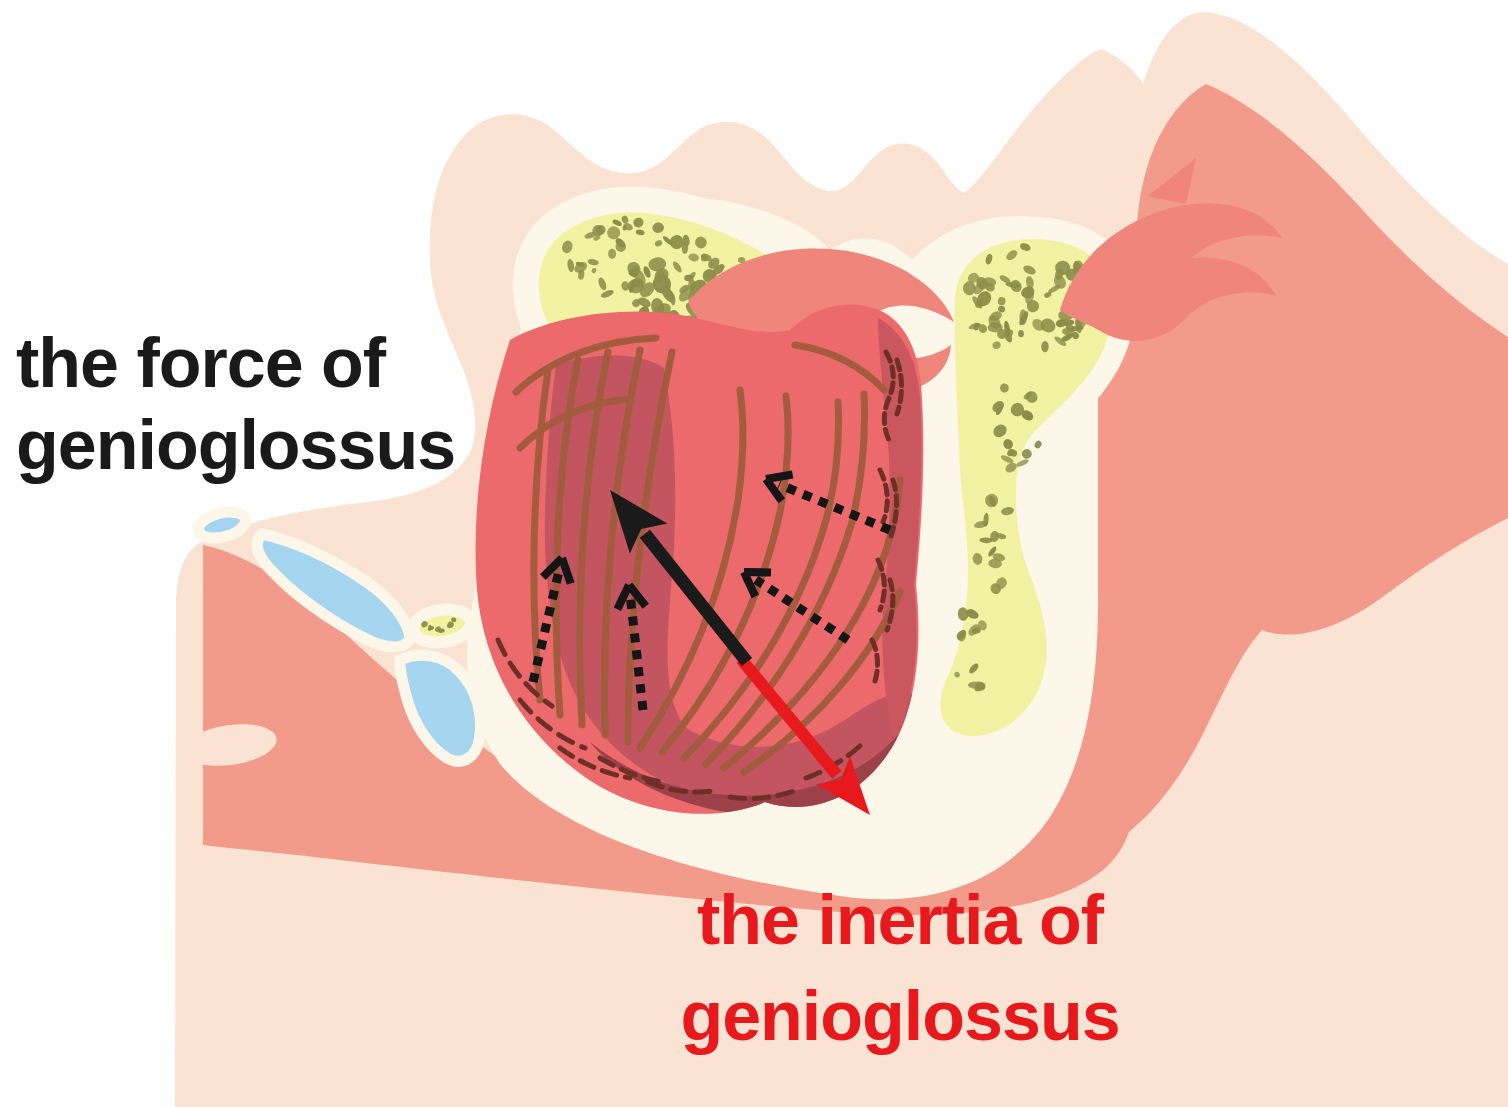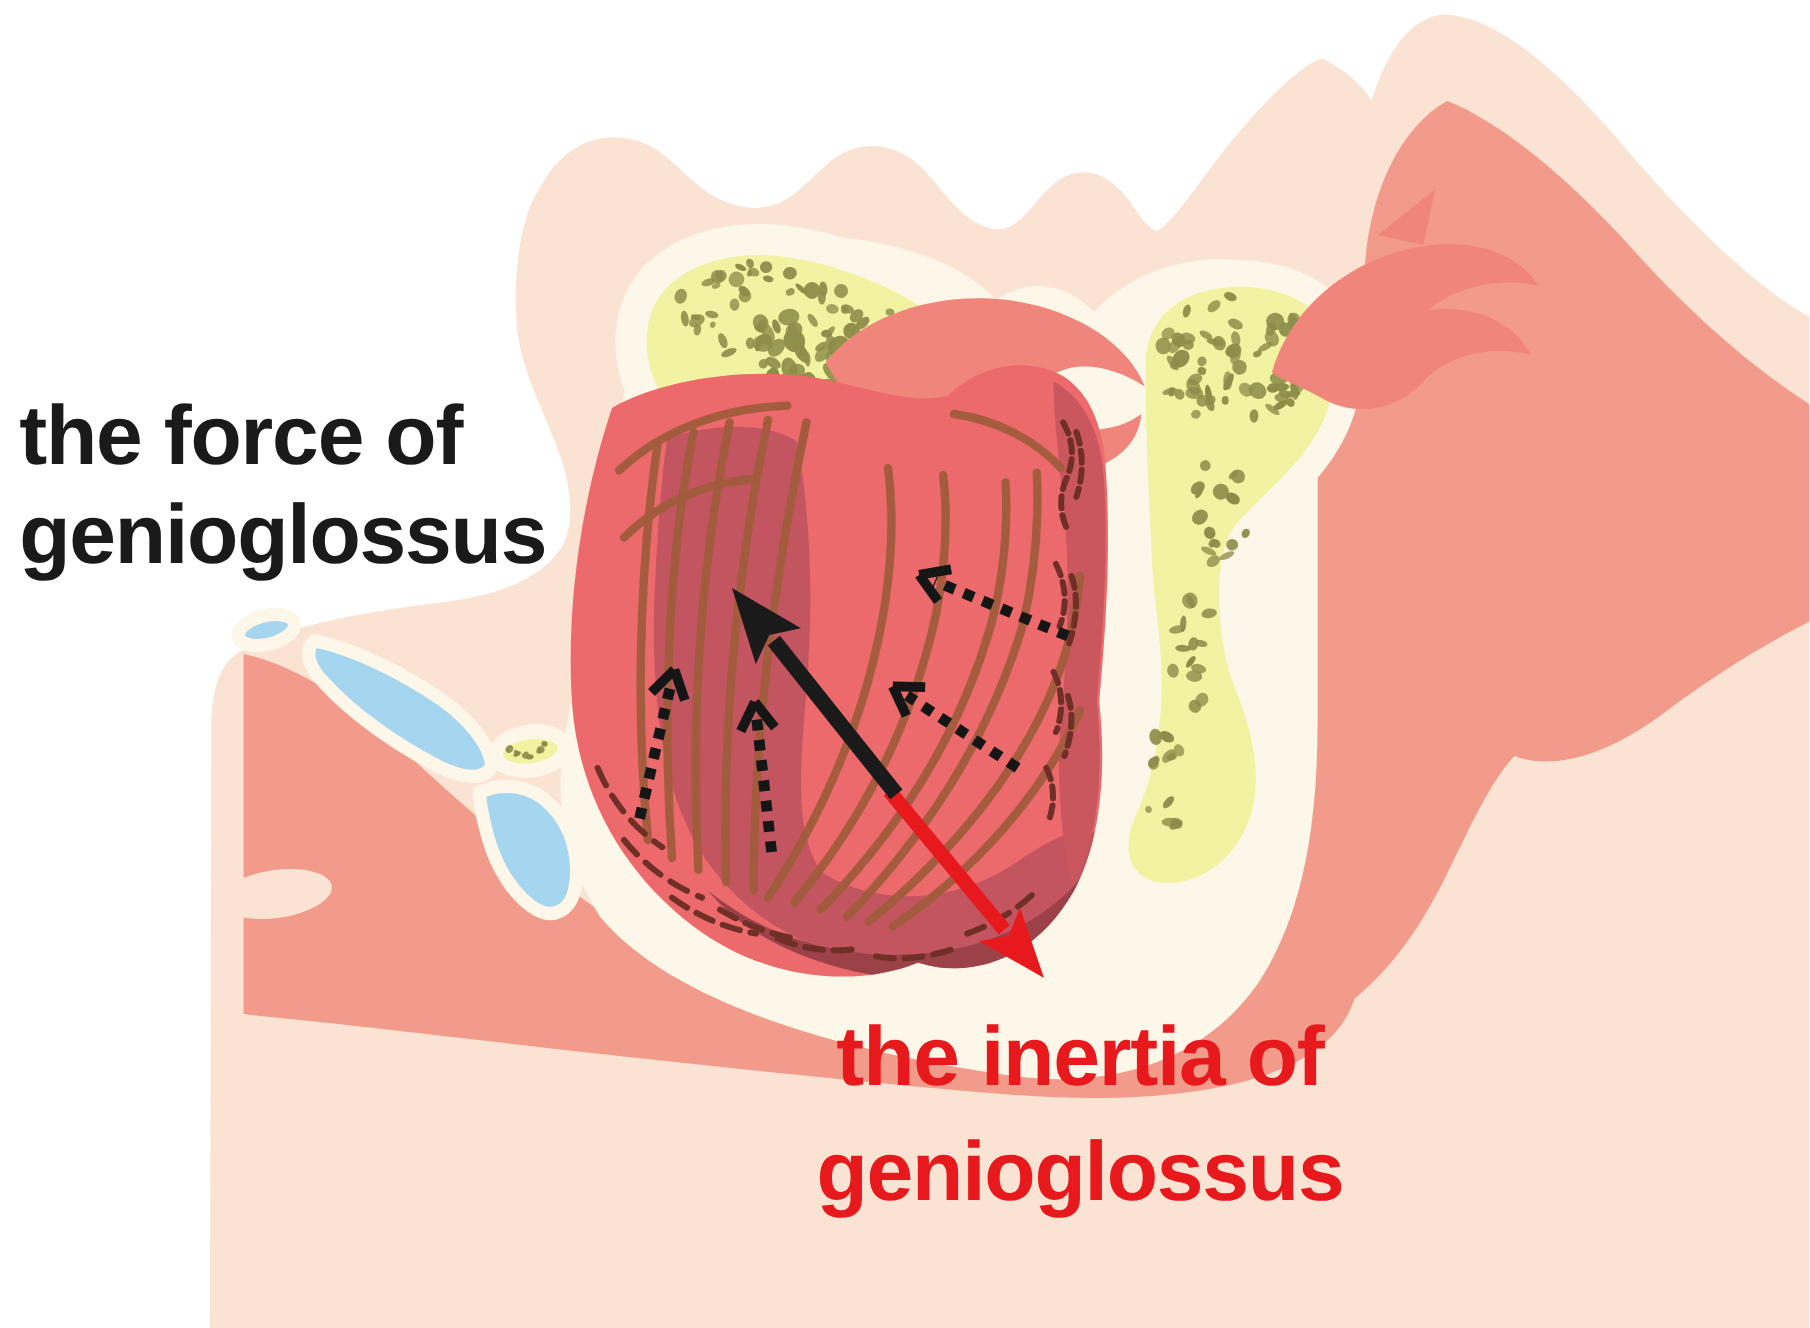--- a/index.html
+++ b/index.html
@@ -1,21 +1,21 @@
 <!DOCTYPE html>
 <html style="--background: #ffffff; --skin_light: #fbe3d4; --skin_dark: #f29b8a; --palate_salmon: #f0857b; --cream: #fdf7e9; --bone_yellow: #f1f3a2; --bone_speckle: #8c8d49; --cartilage_blue: #a6d6ef; --tongue_base: #ec6a6b; --tongue_shadow: #c35560; --tongue_deep: #9d4149; --tongue_edge: #ca565e; --fiber_brown: #a15c3c; --squiggle_dark: #6f2f26; --arrow_black: #1a1a1a; --arrow_red: #e8191d;"><head>
 <meta charset="utf-8">
 <style>
   html,body{margin:0;padding:0;background:#fff;}
   #stage{position:relative;width:1508px;height:1107px;overflow:hidden;
          font-family:"Liberation Sans",sans-serif;background:var(--background,#fff);}
   #art{position:absolute;left:0;top:0;width:100%;height:100%;}
   .label{position:absolute;font-weight:bold;letter-spacing:-1px;}
   #force-label{left:16px;top:322px;font-size:70px;line-height:82px;color:var(--arrow_black,#1a1a1a);}
-  #inertia-label{left:640px;top:832px;width:520px;text-align:center;
+  #inertia-label{left:640px;top:872px;width:520px;text-align:center;
                  font-size:70px;line-height:96px;color:var(--arrow_red,#e8191d);}
   .face{fill:var(--skin_light);}
   .dark{fill:var(--skin_dark);}
   .cream{fill:var(--cream);}
   .bone{fill:var(--bone_yellow);stroke:var(--cream);}
   .palate{fill:var(--palate_salmon);}
   .blue{fill:var(--cartilage_blue);stroke:var(--cream);stroke-width:11;}
   .fib{fill:none;stroke:var(--fiber_brown);stroke-width:7;stroke-linecap:round;opacity:.95;}
   .sq{fill:none;stroke:var(--squiggle_dark);stroke-width:5;stroke-linecap:round;}
 </style>

